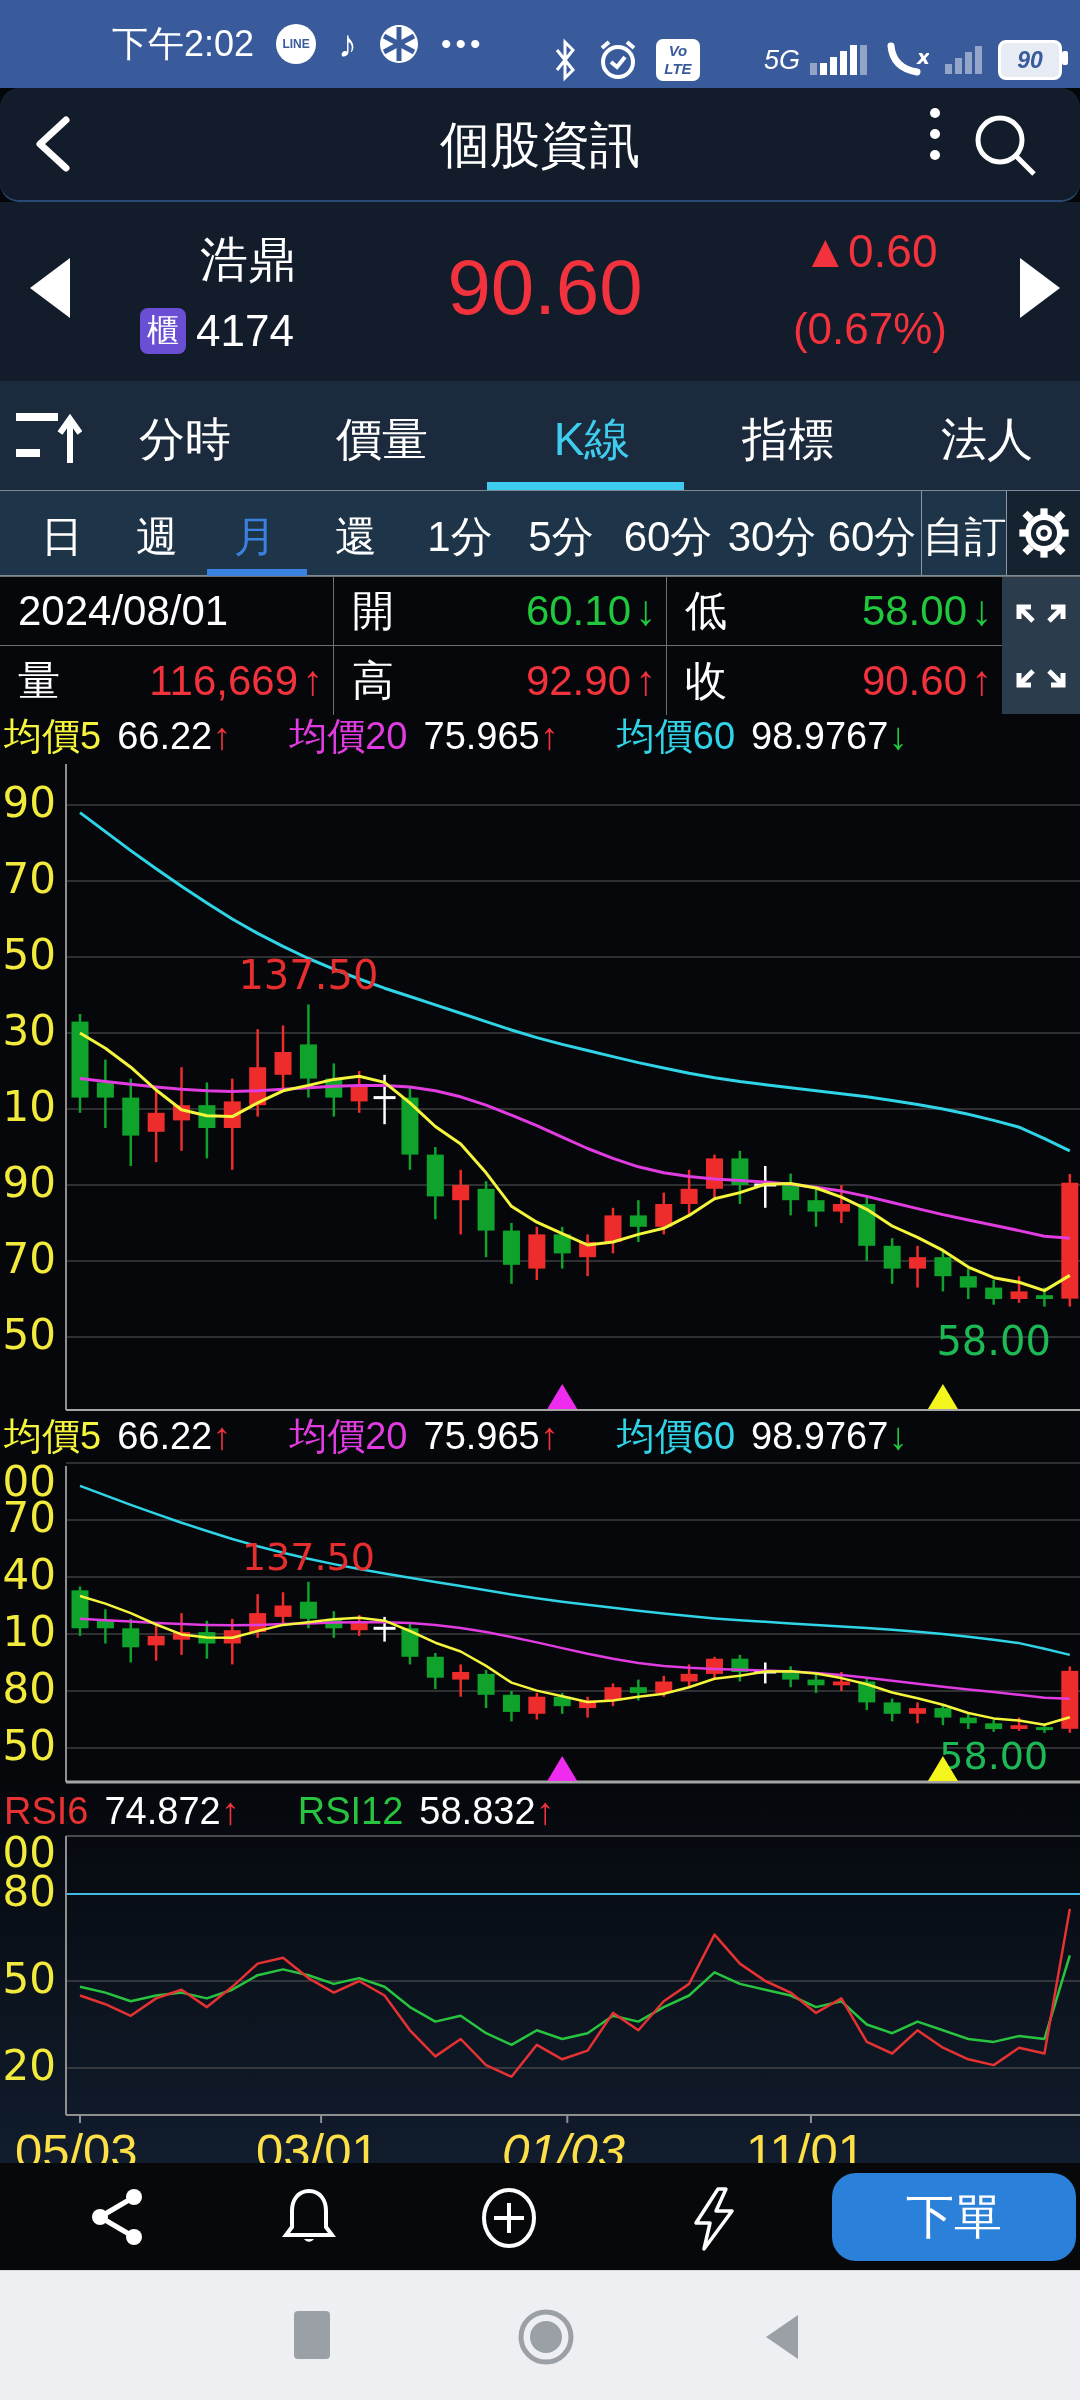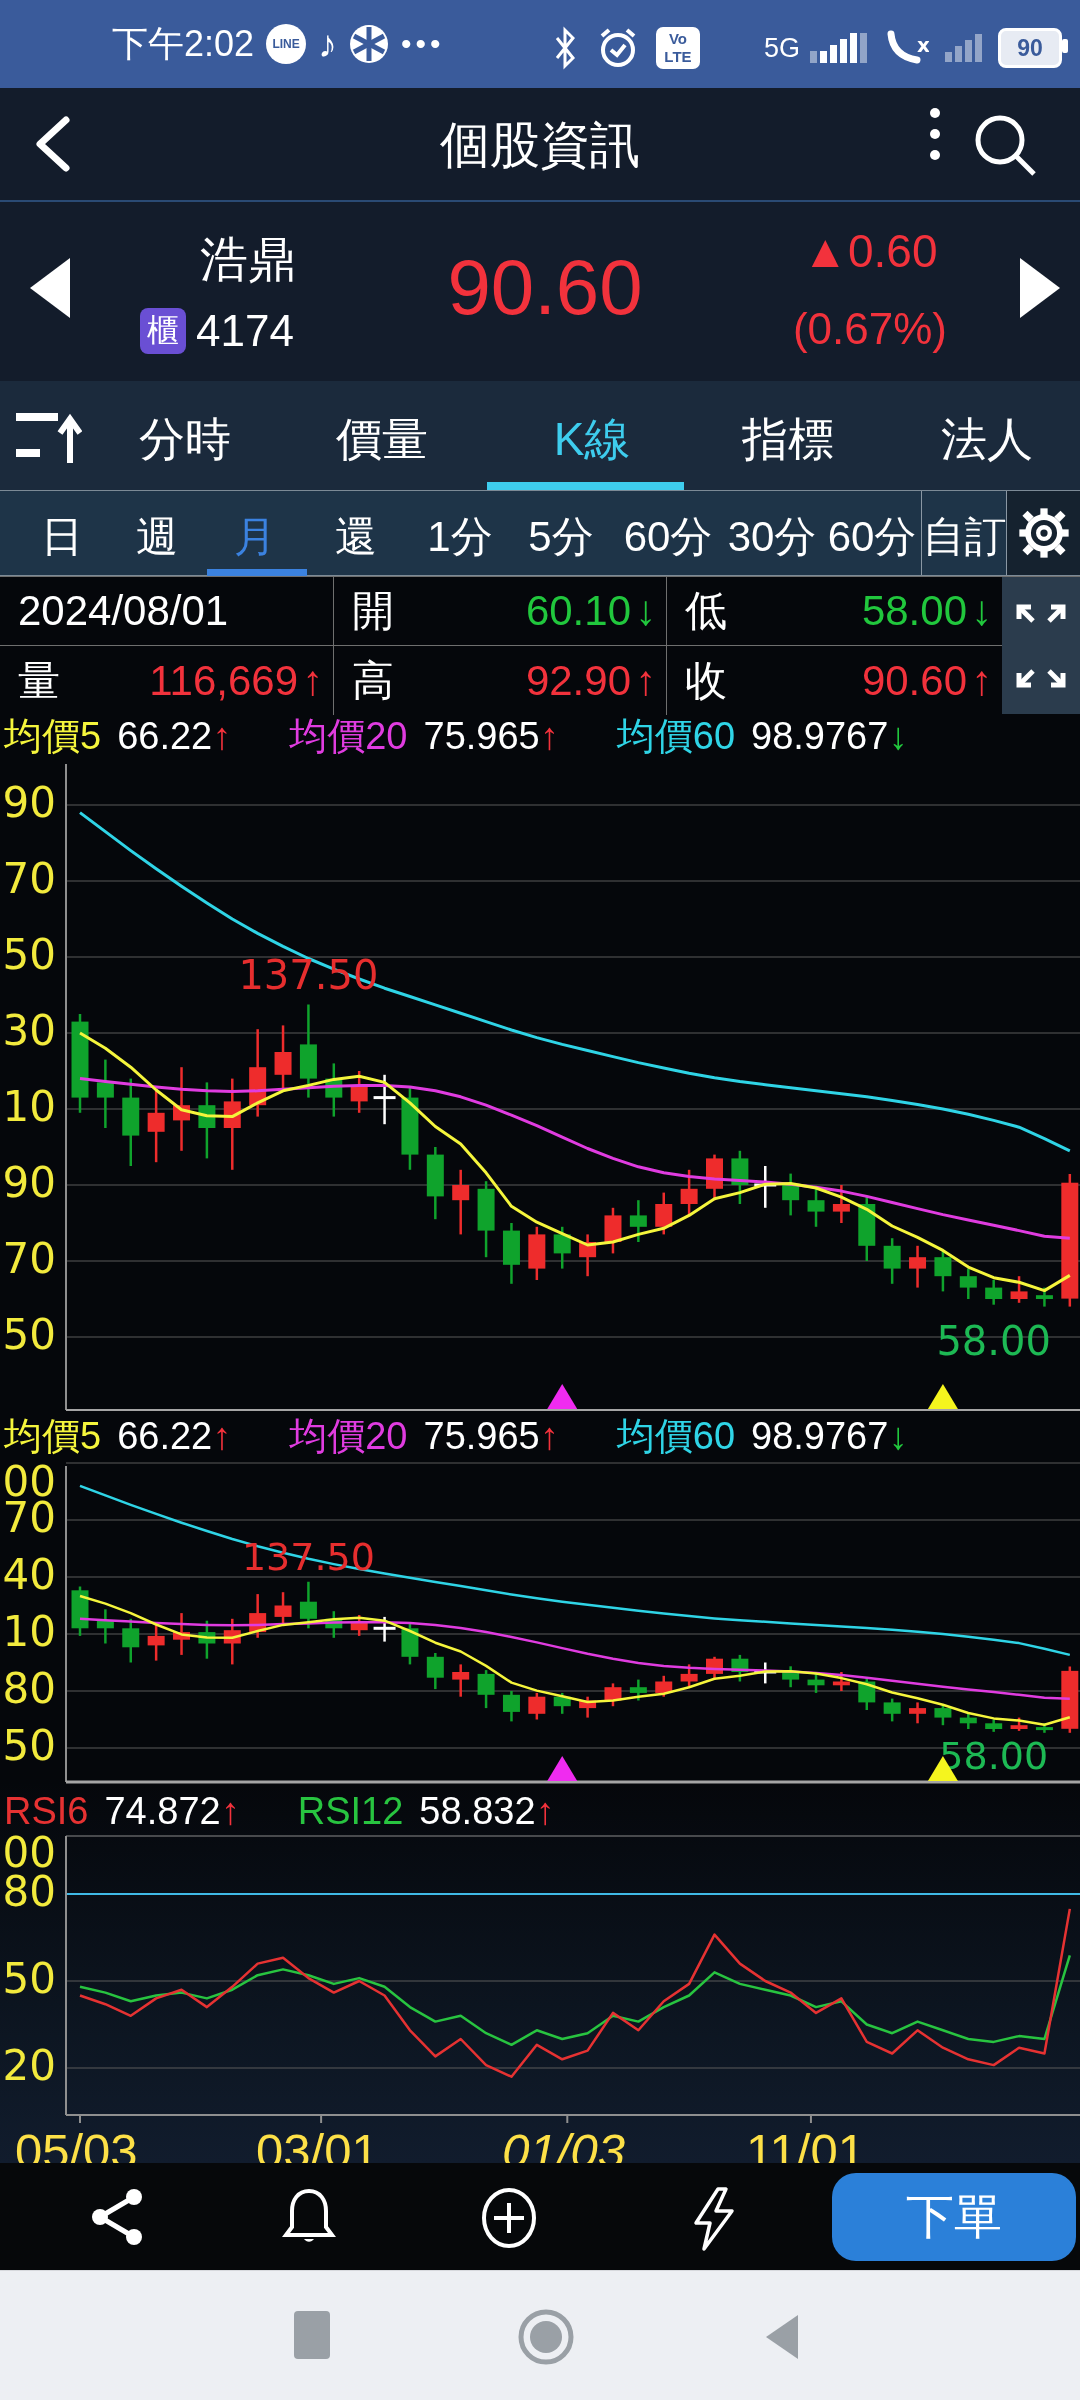--- a/index.html
+++ b/index.html
@@ -2,40 +2,40 @@
 <html><head>
 <meta charset="utf-8">
 <style>
   html,body{margin:0;padding:0;background:#000;}
   .screen{position:relative;width:1080px;height:2400px;overflow:hidden;
     font-family:"Liberation Sans","DejaVu Sans",sans-serif;background:#04060a;}
   .abs{position:absolute;}
   
   .status-bar{top:0;left:0;width:1080px;height:88px;background:#3a5b9b;color:#fff;
     display:flex;align-items:center;}
-  .sb-left{display:flex;align-items:center;gap:12px;margin-left:112px;justify-content:center;}
+  .sb-left{display:flex;align-items:center;gap:22px;margin-left:112px;justify-content:center;}
   .sb-time{font-size:36px;}
   .sb-badge{width:40px;height:40px;border-radius:50%;background:#fff;color:#3a5b9b;
     font-size:12px;font-weight:bold;display:flex;align-items:center;justify-content:center;}
   .sb-note{font-size:38px;}
   .sb-dots{font-size:30px;letter-spacing:4px;}
-  .sb-right{display:flex;align-items:center;gap:16px;position:absolute;right:18px;top:4px;height:88px;}
+  .sb-right{display:flex;align-items:center;gap:16px;position:absolute;right:18px;top:16px;height:88px;font-style:italic;}
   .volte{background:#fff;color:#3a5b9b;border-radius:7px;width:44px;height:42px;
     font-size:15px;font-weight:bold;line-height:18px;text-align:center;padding-top:3px;box-sizing:border-box;}
   .fiveg{font-size:27px;margin-right:-6px;}
   .bars{display:flex;align-items:flex-end;gap:3px;}
   .bars i{display:block;width:7px;background:#fff;}
   .dim{opacity:.45;}
   .batt{position:relative;width:58px;height:34px;border:3px solid #fff;border-radius:8px;
     background:rgba(255,255,255,.88);color:#3a5b9b;font-size:23px;font-weight:bold;
     display:flex;align-items:center;justify-content:center;}
   .batt:after{content:"";position:absolute;right:-9px;top:8px;width:6px;height:14px;background:#fff;border-radius:2px;}
   
   .app-header{top:88px;left:0;width:1080px;height:112px;background:#131c2b;color:#fff;
-    border-bottom:2px solid #2a4a74;}
+    border-bottom:2px solid #2a4a74;border-radius:19px;}
   .hdr-title{position:absolute;left:0;right:0;top:24px;text-align:center;font-size:50px;color:#fff;}
   .hdr-back{position:absolute;left:28px;top:26px;}
   .hdr-dots{position:absolute;right:140px;top:20px;display:flex;flex-direction:column;gap:11px;}
   .hdr-dots i{width:10px;height:10px;border-radius:50%;background:#fff;}
   .hdr-search{position:absolute;right:40px;top:22px;}
   
   .stock-bar{top:202px;left:0;width:1080px;height:179px;background:#131c2b;color:#fff;}
   .nav-tri{position:absolute;top:56px;width:0;height:0;border-top:30px solid transparent;border-bottom:30px solid transparent;}
   .tri-l{left:30px;border-right:40px solid #fff;}
   .tri-r{right:20px;border-left:40px solid #fff;}

